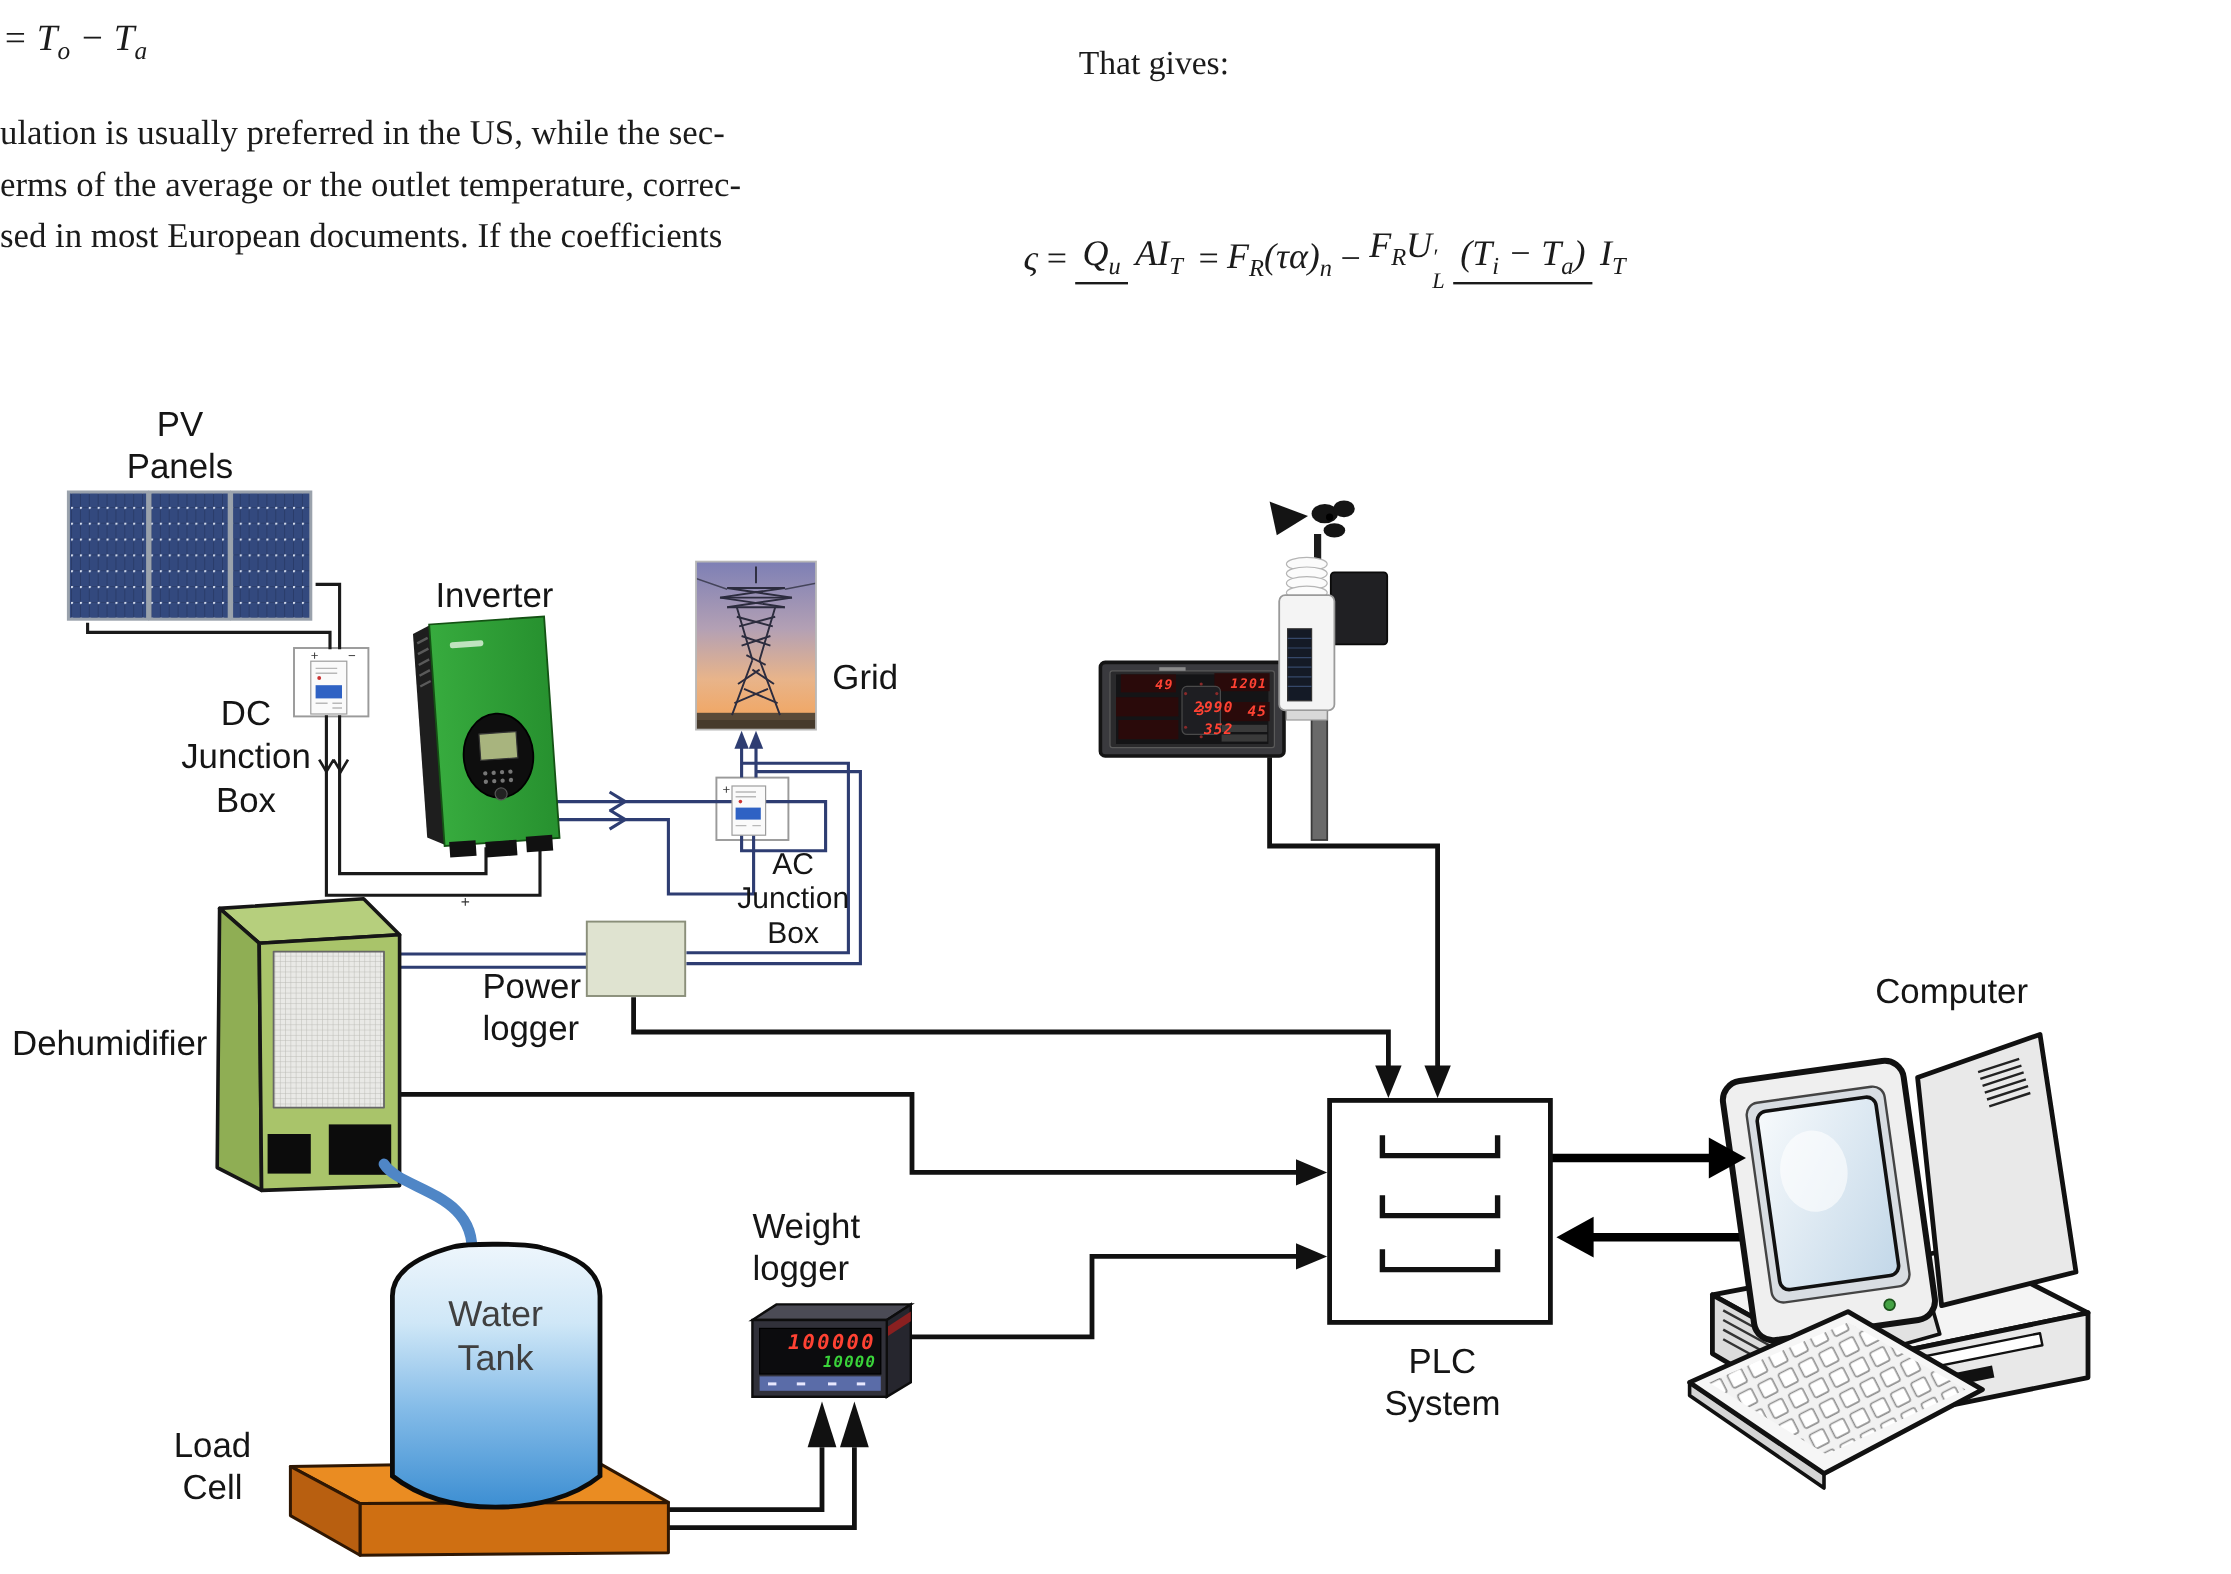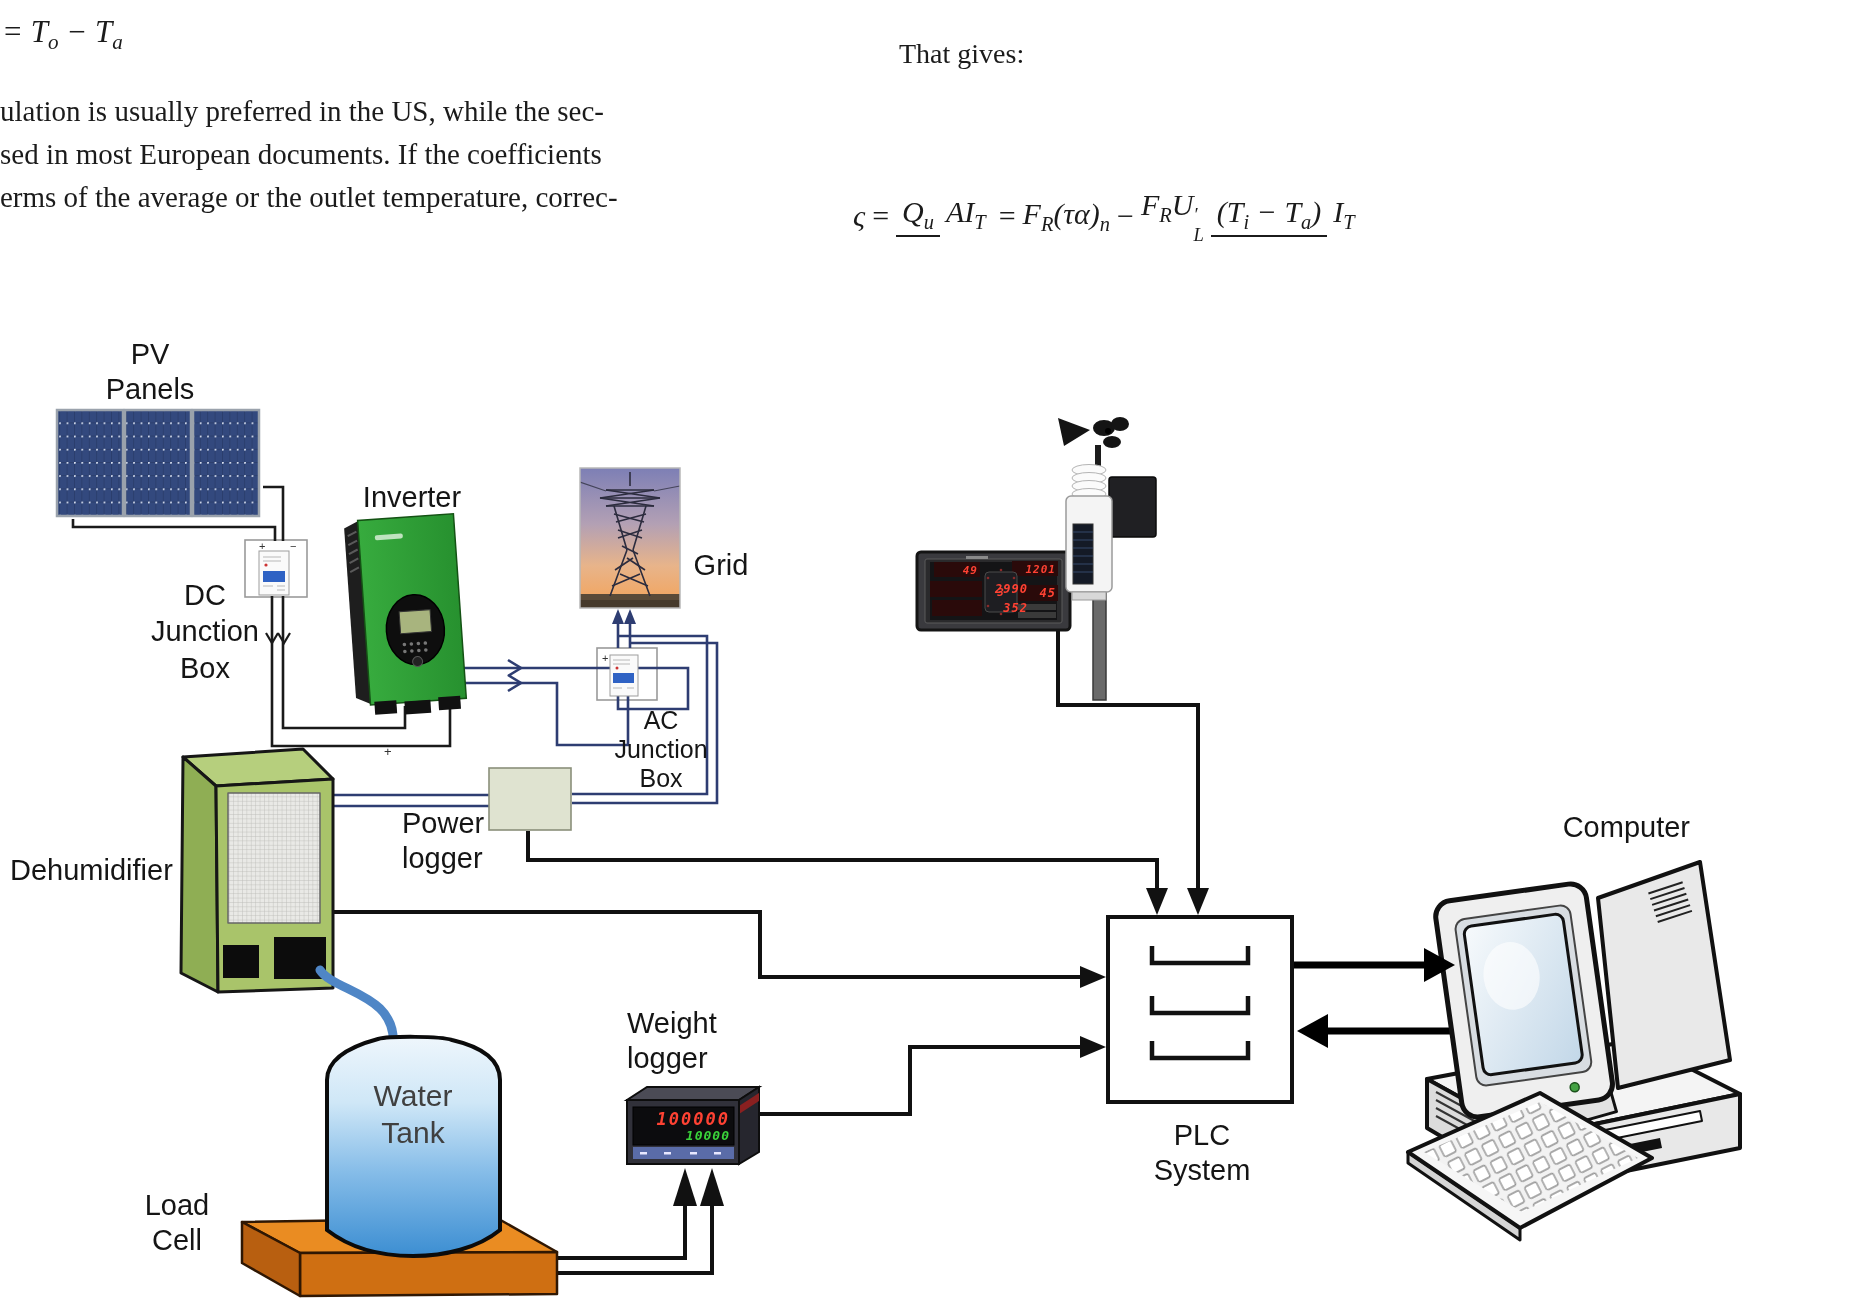--- a/index.html
+++ b/index.html
@@ -31,22 +31,22 @@
 </style>
 </head>
 <body>
 
 <div class="page">
 
   <div class="serif frag"><span>= </span><span>T</span><sub>o</sub><span> − </span><span>T</span><sub>a</sub></div>
 
   <div class="serif paper-lines">
     <div>ulation is usually preferred in the US, while the sec-</div>
+    <div>erms of the average or the outlet temperature, correc-</div>
     <div>sed in most European documents. If the coefficients</div>
-    <div>erms of the average or the outlet temperature, correc-</div>
   </div>
 
   <div class="serif that-gives">That gives:</div>
 
   <div class="serif eq">
     <span>ς</span>
     <span style="font-style:normal">=</span>
     <span class="frac">
       <span class="num"><span>Q</span><sub>u</sub></span>
       <span class="den"><span>AI</span><sub>T</sub></span>

